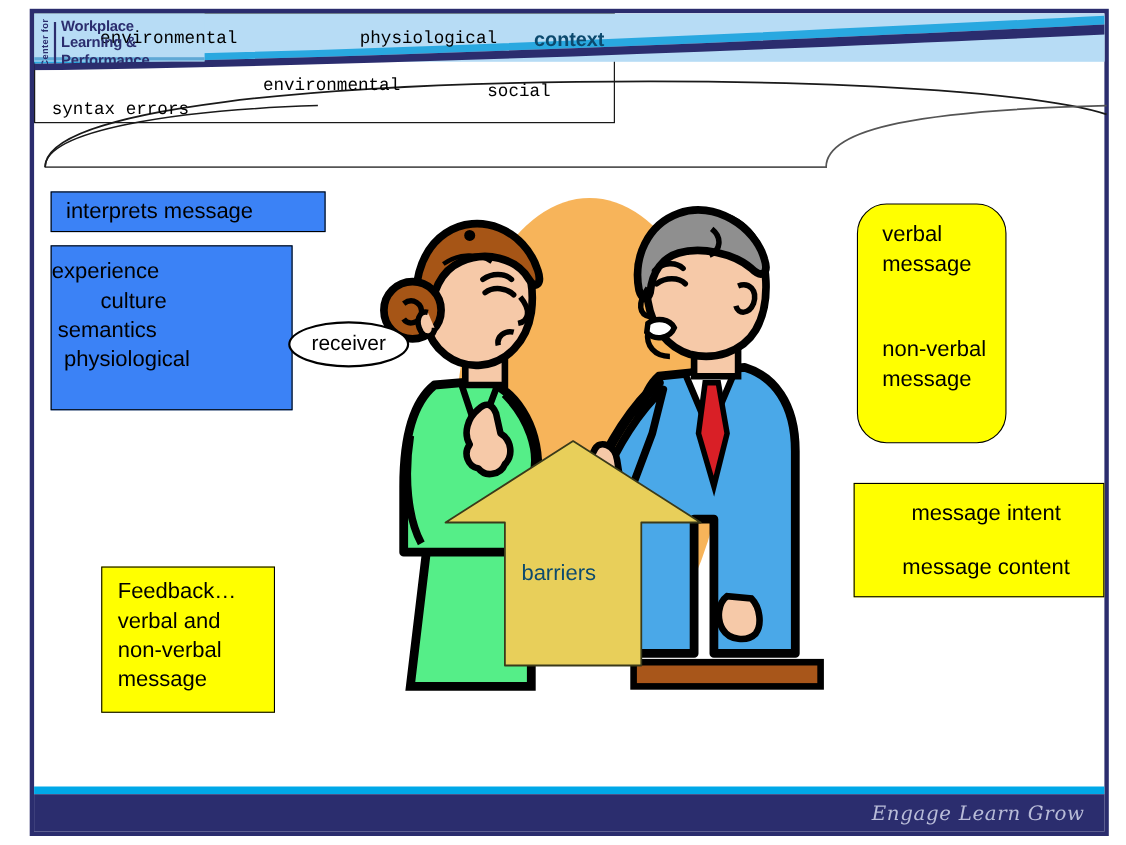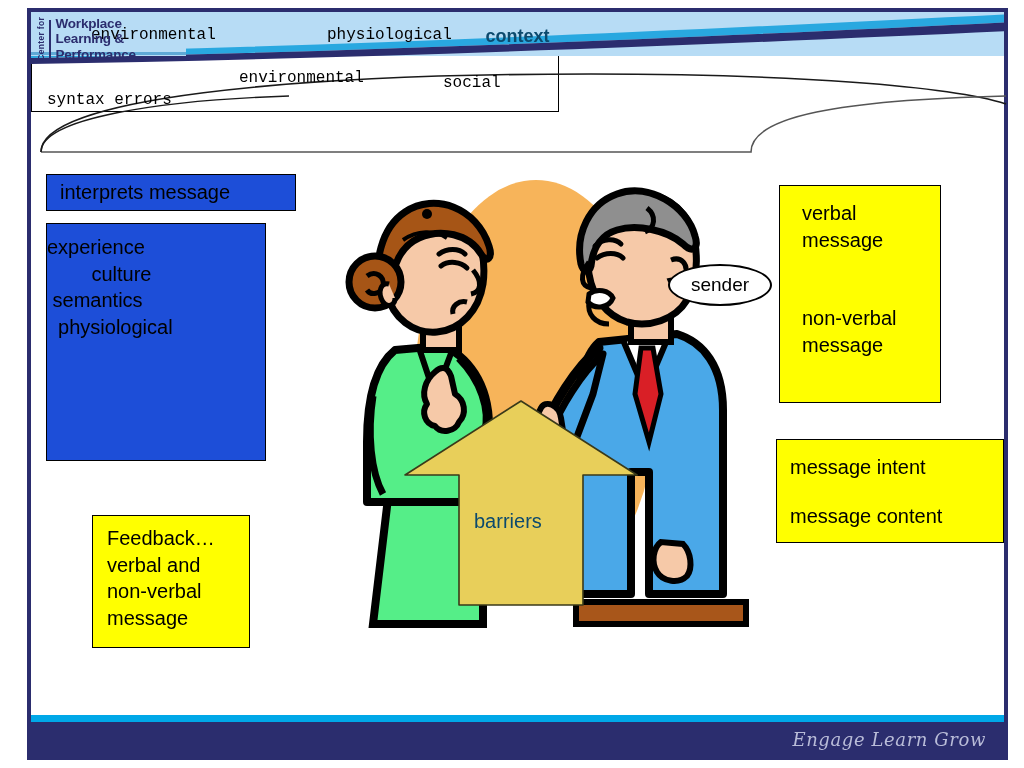--- a/index.html
+++ b/index.html
@@ -86,58 +86,59 @@
   }
 
   
   .box {
     position: absolute;
     border: 1px solid #000;
     font-size: 20px;
     color: #000;
     line-height: 1.33;
   }
-  .green { background: #1d4ed8; }
+  .green { background: #3b82f6; }
   .yellow { background: #ffff00; }
   .white-box { background: #ffffff; border: 1px solid #000; }
 
   #box-interprets {
     left: 15px; top: 162px;
     width: 250px; height: 37px;
     padding-left: 13px;
     display: flex; align-items: center;
   }
   #box-attributes {
     left: 15px; top: 211px;
-    width: 220px; height: 238px;
+    width: 220px; height: 150px;
     padding: 10px 0 0 0;
   }
   #box-attributes .ln { display: block; white-space: pre; }
 
   #box-feedback {
     left: 61px; top: 503px;
     width: 158px; height: 133px;
     padding: 9px 0 0 14px;
   }
   #box-feedback .ln { display: block; }
 
   #box-verbal {
     left: 748px; top: 173px;
-    width: 162px; height: 218px;
+    width: 136px; height: 218px;
     padding: 14px 0 0 22px;
+    border-radius: 27px;
   }
   #box-verbal .ln { display: block; }
   #box-verbal .gap { height: 52px; }
 
   #box-intent {
     left: 745px; top: 427px;
     width: 228px; height: 104px;
     padding: 14px 0 0 13px;
   }
-  #box-intent .ln { display: block; }
+  #box-intent .ln { display: block; text-align: center; }
   #box-intent .gap { height: 22px; }
 
   #box-barriers-list {
     left: 239px; top: 636px;
     width: 528px; height: 100px;
     padding: 0;
     font-family: Liberation Mono, monospace;
   }
   .bl-row {
     position: absolute;
@@ -364,22 +365,22 @@
       </svg>
     </div>
 
     <div style="position:absolute; left:370px; top:385px; width:240px; height:215px; z-index:4;">
       <svg width="240" height="215" viewBox="0 0 240 215">
         <path d="M120,4 L236,78 L182,78 L182,208 L58,208 L58,78 L4,78 Z" fill="#e8cf5a" stroke="#3a3a1a" stroke-width="1.6" stroke-linejoin="round"></path>
       </svg>
     </div>
     <div class="barriers-label">barriers</div>
 
-    <div class="ellipse" id="ellipse-sender">
-      <span>sender</span>
+    <div class="ellipse" id="ellipse-receiver">
+      <span>receiver</span>
     </div>
 
     <div class="white-box" id="box-barriers-list">
       <span class="bl-row bl-r1a">environmental</span>
       <span class="bl-row bl-r1b">physiological</span>
       <span class="bl-row bl-r2a">syntax errors</span>
       <span class="bl-row bl-r2b">environmental</span>
       <span class="bl-row bl-r2c">social</span>
     </div>
 

